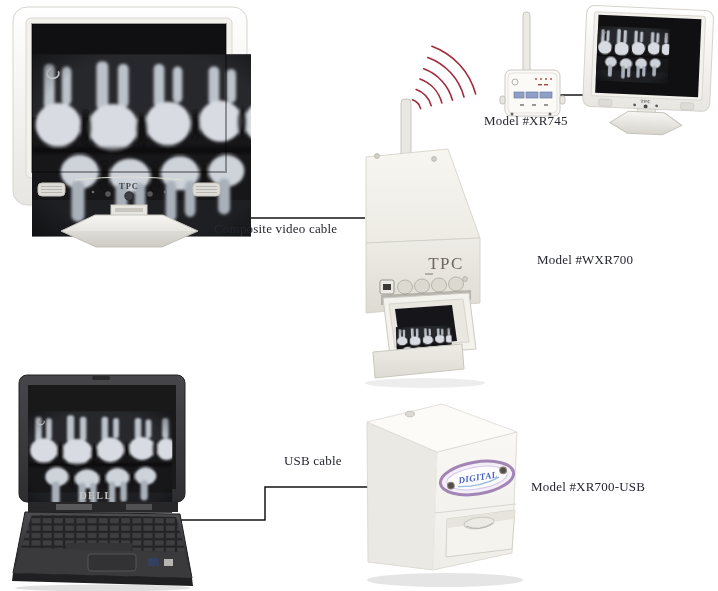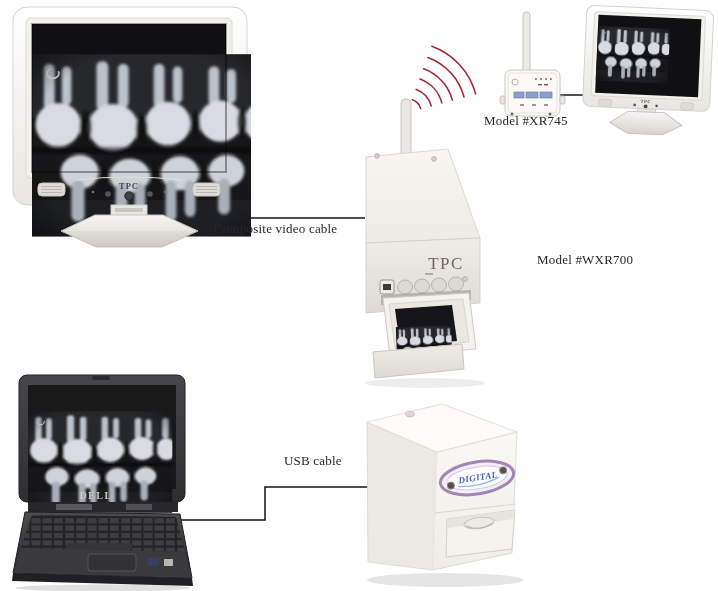--- a/index.html
+++ b/index.html
@@ -301,14 +301,15 @@
         <ellipse cx="119" cy="128" rx="15" ry="5.5" transform="rotate(-7 119 128)" fill="#eceae4" stroke="#c9c7c0"></ellipse>
         <path d="M106 131 Q119 137 133 128" stroke="#b5b2ab" fill="none"></path>
       </g>
     </svg>
   </div>
 
   <div class="lbl" style="left:214px;top:221px;">Composite video cable</div>
   <div class="lbl" style="left:272px;top:453px;margin-left:12px;">USB cable</div>
   <div class="lbl" style="left:484px;top:113px;">Model #XR745</div>
   <div class="lbl" style="left:489px;top:252px;margin-left:48px;">Model #WXR700</div>
+  <div class="lbl" style="left:531px;top:479px;">Model #XR700-USB</div>
 
 </div>
 
 </body></html>

